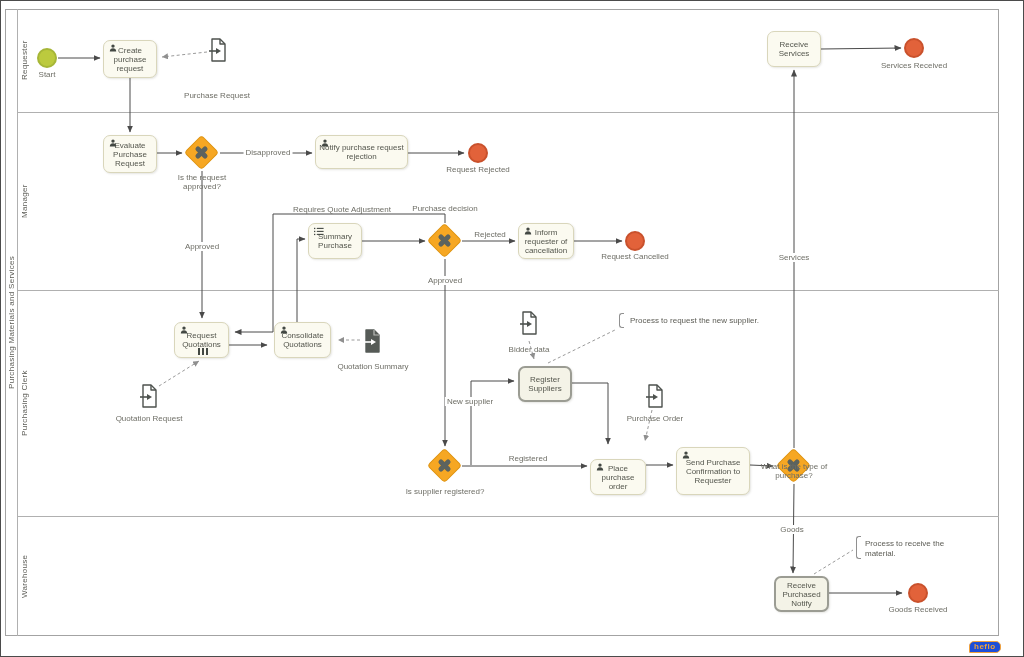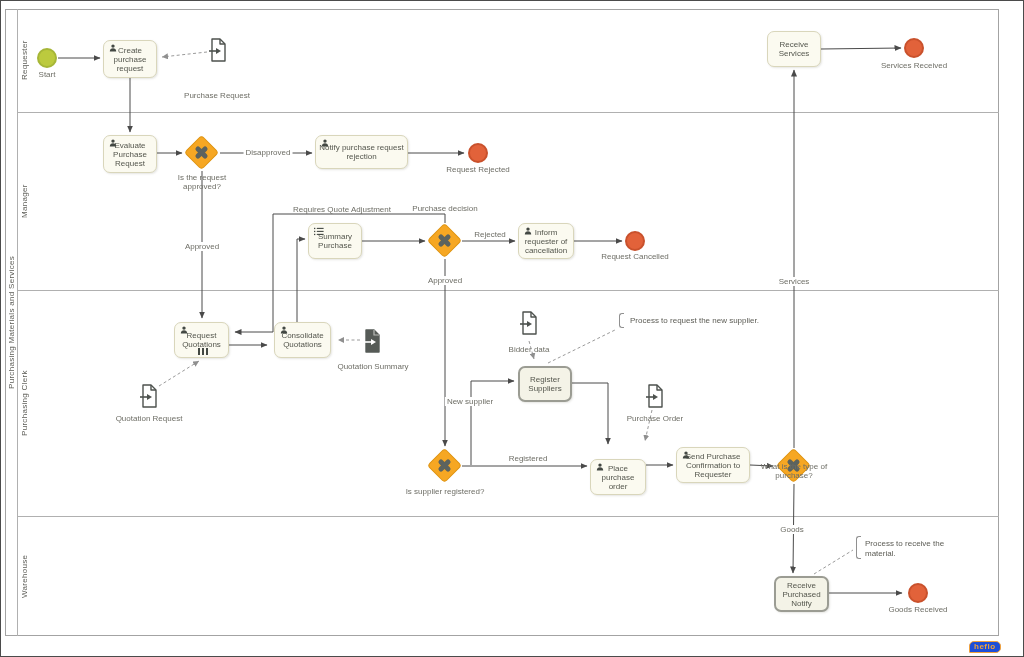--- a/index.html
+++ b/index.html
@@ -190,21 +190,21 @@
     <span>Register Suppliers</span>
   </div>
 
   <div class="task" style="left:589px;top:458px;width:56px;height:36px;">
     <svg class="ticon" width="8" height="8">
         <use href="#user"></use>
       </svg>
     <span style="max-width:36px;">Place purchase order</span>
   </div>
 
-  <div class="task" style="left:675px;top:446px;width:74px;height:36px;">
+  <div class="task" style="left:675px;top:446px;width:74px;height:48px;">
     <svg class="ticon" width="8" height="8">
         <use href="#user"></use>
       </svg>
     <span>Send Purchase Confirmation to Requester</span>
   </div>
 
   <div class="task alt" style="left:773px;top:575px;width:55px;height:36px;">
     <span style="max-width:42px;">Receive Purchased Notify</span>
   </div>
 
@@ -251,18 +251,18 @@
   <div class="abracket" style="left:855px;top:535px;height:23px;"></div>
   <div class="ann-text" style="left:864px;top:538px;width:80px;">Process to receive the material.</div>
 
   <div class="lbl onflow" style="left:267px;top:147px;">Disapproved</div>
   <div class="lbl onflow" style="left:201px;top:241px;">Approved</div>
   <div class="lbl" style="left:341px;top:204px;">Requires Quote Adjustment</div>
   <div class="lbl" style="left:489px;top:229px;">Rejected</div>
   <div class="lbl onflow" style="left:444px;top:275px;">Approved</div>
   <div class="lbl" style="left:527px;top:453px;">Registered</div>
   <div class="lbl onflow" style="left:469px;top:396px;">New supplier</div>
-  <div class="lbl onflow" style="left:793px;top:252px;margin-top:24px;">Services</div>
+  <div class="lbl onflow" style="left:793px;top:252px;">Services</div>
   <div class="lbl onflow" style="left:791px;top:524px;">Goods</div>
 
   <div class="logo">heflo</div>
 
 </div>
 
 </body></html>

